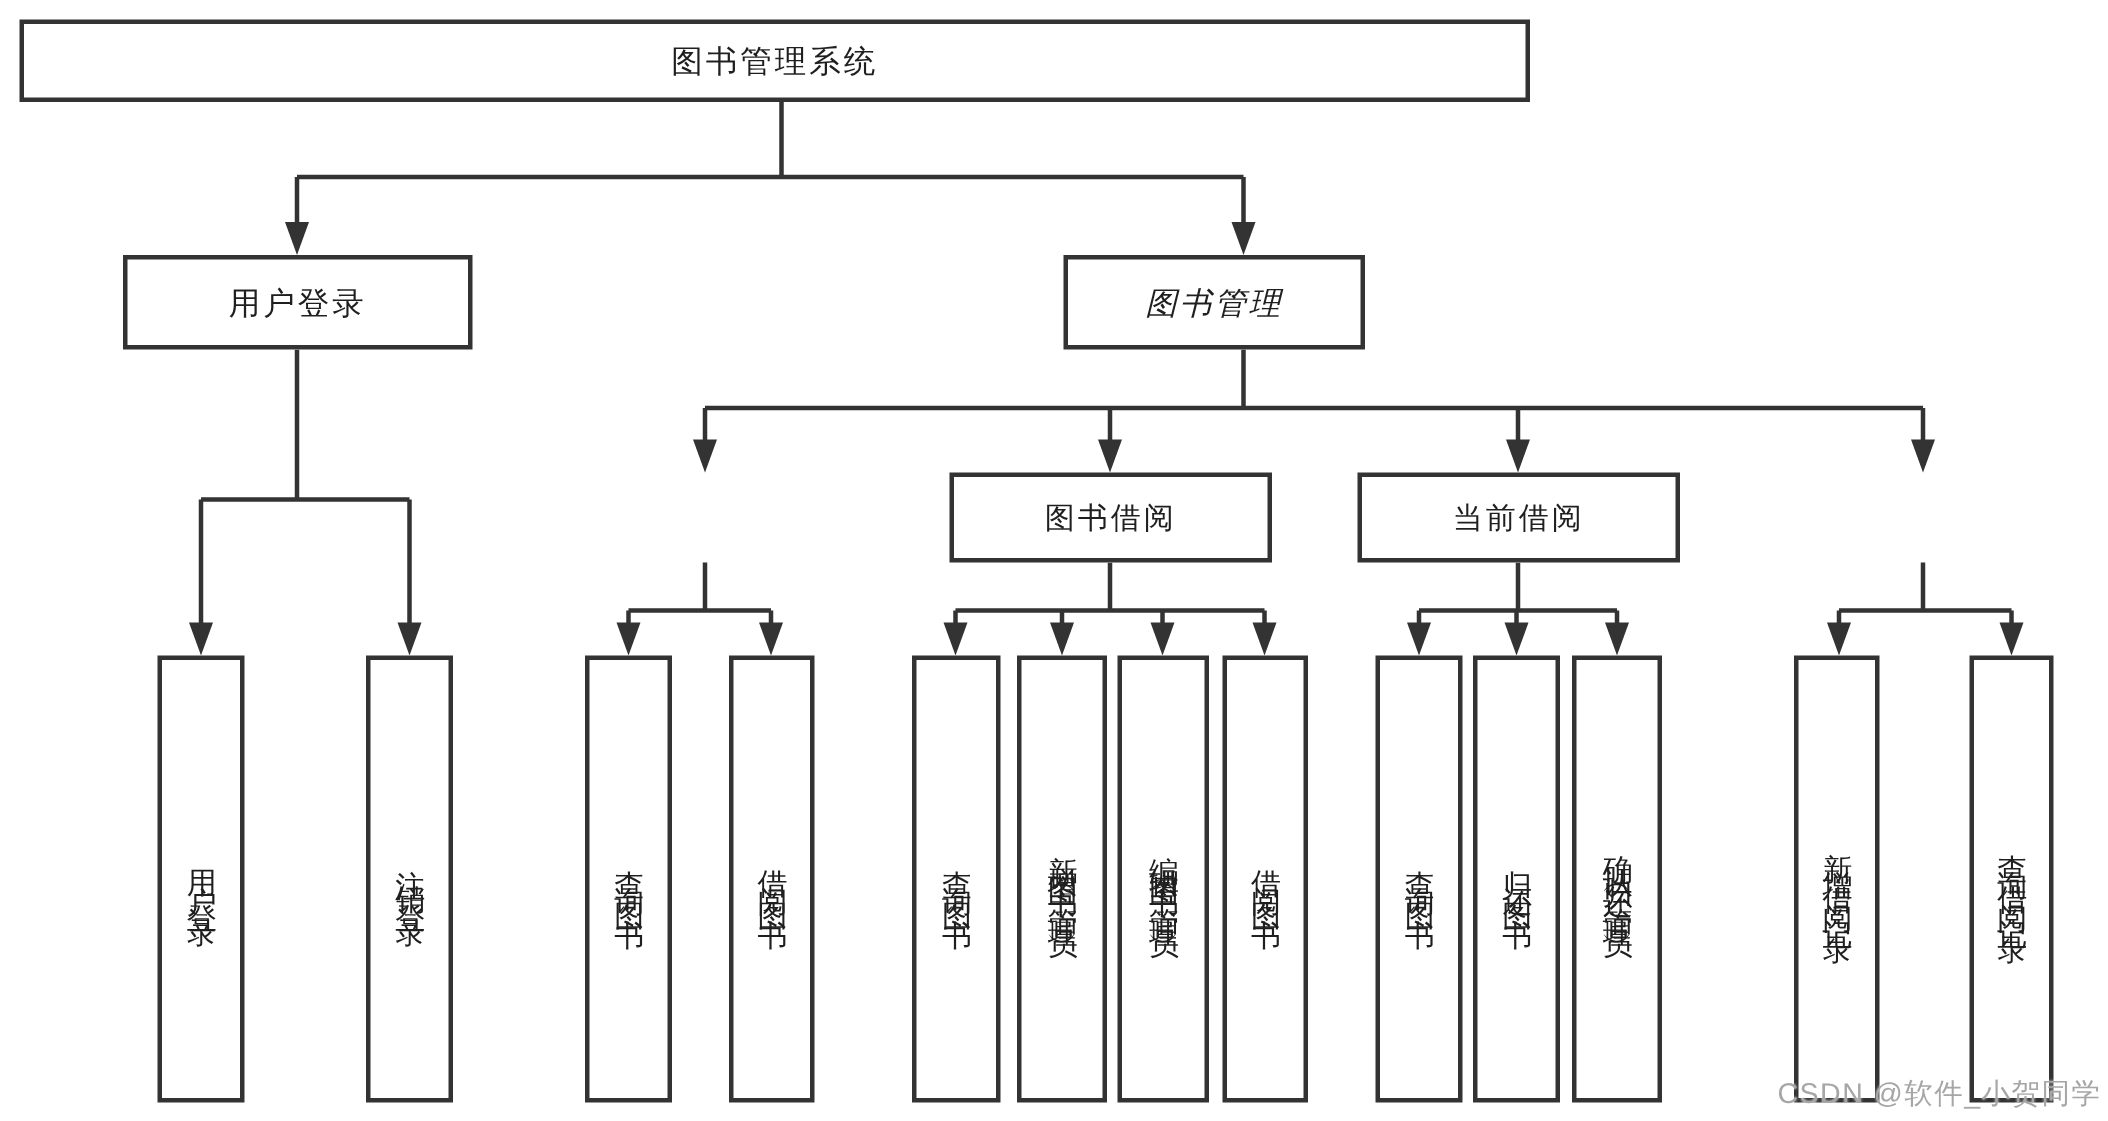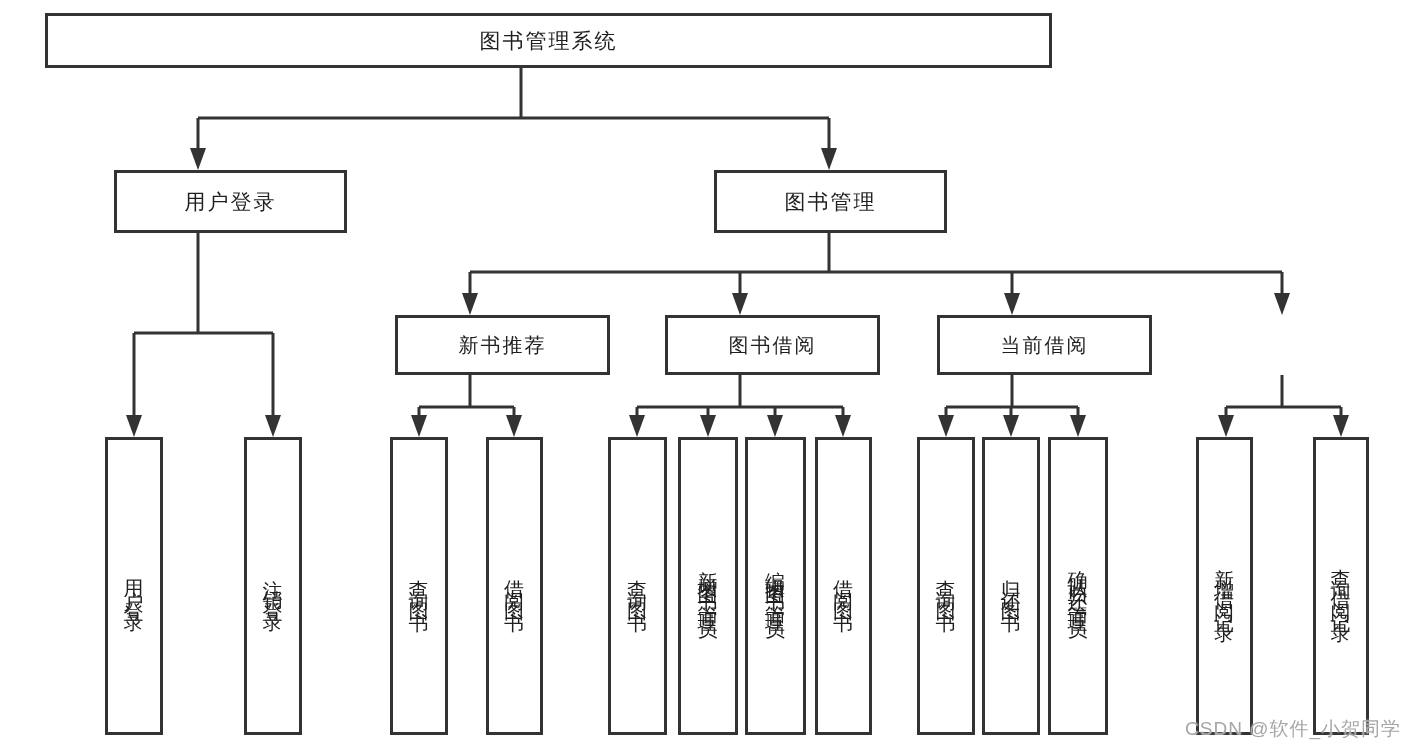--- a/index.html
+++ b/index.html
@@ -20,21 +20,21 @@
   #wires { position: absolute; left: 0; top: 0; }
   .box {
     position: absolute;
     background: var(--box_bg);
     border: 3px solid var(--line);
     display: flex;
     align-items: center;
     justify-content: center;
     text-align: center;
   }
-  .hbox { font-size: 21px; letter-spacing: 2px; margin-left: 32px; }
+  .hbox { font-size: 21px; letter-spacing: 2px; }
   .l3 { font-size: 20px; }
   .vbox span {
     writing-mode: vertical-rl;
     text-orientation: mixed;
     font-size: 20px;
     letter-spacing: 11px;
     line-height: 1;
   }
   .vbox.long span { letter-spacing: 7px; }
   #watermark {
@@ -117,27 +117,24 @@
     </g>
   </svg>
 
   <div class="box hbox" style="left:13px; top:13px; width:1007px; height:55px;">
     <span>图书管理系统</span>
   </div>
 
   <div class="box hbox" style="left:82px; top:170px; width:233px; height:63px;">
     <span>用户登录</span>
   </div>
-  <div class="box hbox" style="left:682px; top:170px; width:233px; height:63px;">
+  <div class="box hbox" style="left:709px; top:170px; width:201px; height:63px;font-style:italic;">
     <span>图书管理</span>
   </div>
 
-  <div class="box hbox l3" style="left:363px; top:315px; width:215px; height:60px;">
-    <span>新书推荐</span>
-  </div>
   <div class="box hbox l3" style="left:633px; top:315px; width:215px; height:60px;">
     <span>图书借阅</span>
   </div>
   <div class="box hbox l3" style="left:905px; top:315px; width:215px; height:60px;">
     <span>当前借阅</span>
   </div>
 
   <div class="box vbox" style="left:105px; top:437px; width:58px; height:298px;">
     <span>用户登录</span>
   </div>

